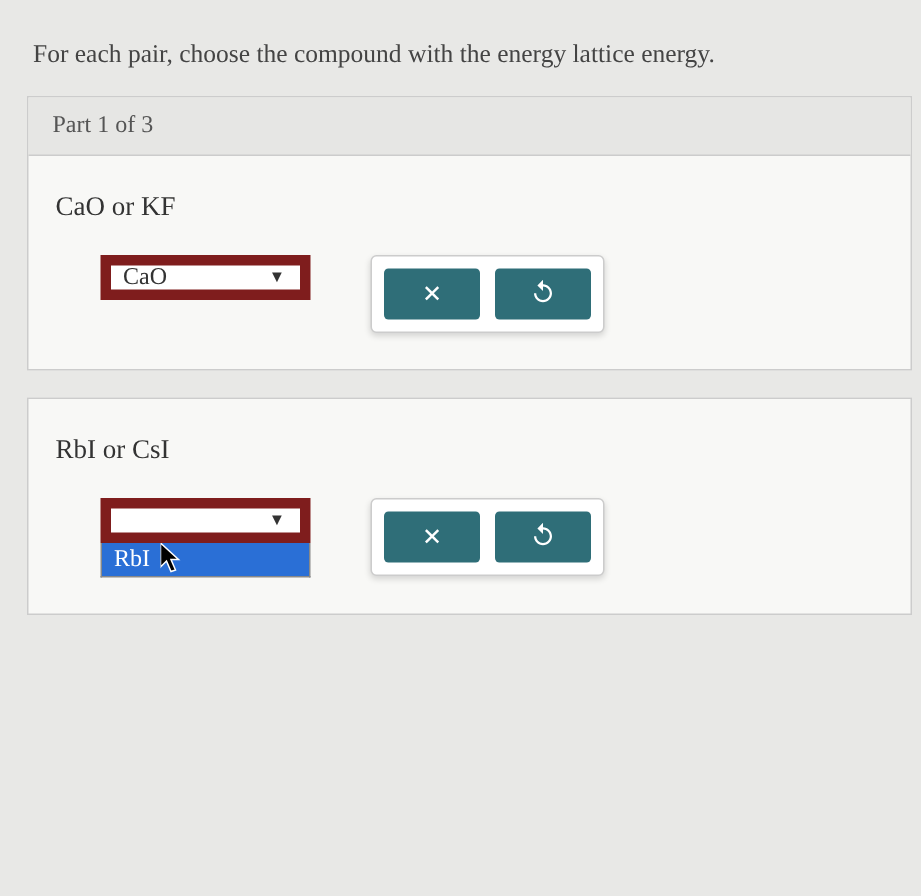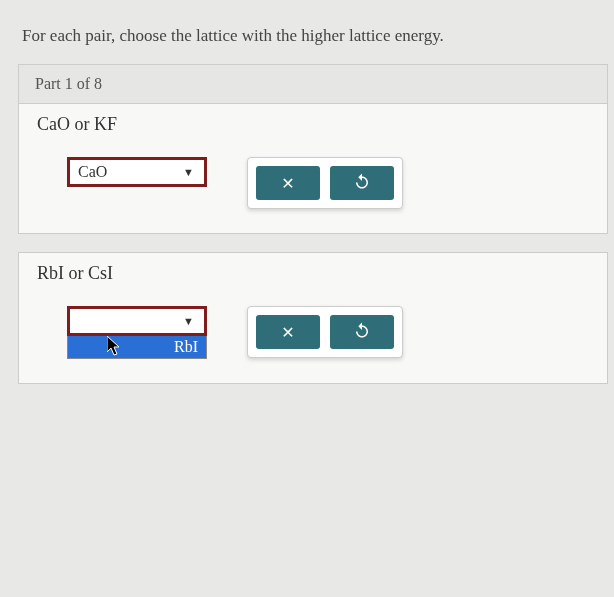--- a/index.html
+++ b/index.html
@@ -28,40 +28,40 @@
     box-sizing: border-box;
   }
   .part-header {
     background: #e6e6e4;
     border-bottom: 1px solid #ccc;
     padding: 10px 16px;
     font-size: 16px;
     color: #555;
   }
   .part-body {
-    padding: 10px 18px 24px 18px;
+    padding: 23px 18px 24px 18px;
   }
   .compound-label {
     font-family: 'Times New Roman', serif;
     font-size: 18px;
     color: #333;
     margin-bottom: 22px;
   }
   .row {
     display: flex;
     align-items: flex-start;
     gap: 0;
   }
   .select-wrap {
     position: relative;
     margin-left: 30px;
   }
   .select-box {
     background: #fff;
-    border: 3px solid #7f1d1d;
+    border: 7px solid #7f1d1d;
     min-width: 140px;
     height: 30px;
     display: flex;
     align-items: center;
     padding: 0 8px;
     font-family: 'Times New Roman', serif;
     font-size: 16px;
     color: #333;
     box-sizing: border-box;
     position: relative;
@@ -73,21 +73,20 @@
     transform: translateY(-50%);
     color: #333;
     font-size: 11px;
   }
   .dropdown {
     border: 1px solid #888;
     border-top: none;
     background: #bef264;
     width: 140px;
     box-sizing: border-box;
-    text-align: right;
   }
   .dropdown .opt {
     padding: 2px 8px;
     font-family: 'Times New Roman', serif;
     font-size: 16px;
     color: #333;
   }
   .dropdown .opt.highlight {
     background: #2a6fd6;
     color: #fff;
@@ -120,24 +119,24 @@
     justify-content: center;
     font-size: 16px;
     cursor: pointer;
   }
   .btn svg { fill: #fff; }
 </style>
 </head>
 <body>
 
 <div class="page">
-  <div class="instruction">For each pair, choose the lattice with the higher lattice energy.</div>
+  <div class="instruction">For each pair, choose the compound with the energy lattice energy.</div>
 
   <div class="part-block">
-    <div class="part-header">Part 1 of 8</div>
+    <div class="part-header">Part 1 of 3</div>
     <div class="part-body">
       <div class="compound-label">CaO or KF</div>
       <div class="row">
         <div class="select-wrap">
           <div class="select-box">
             <span>CaO</span>
             <span class="caret">▼</span>
           </div>
         </div>
         <div class="btn-tray">

